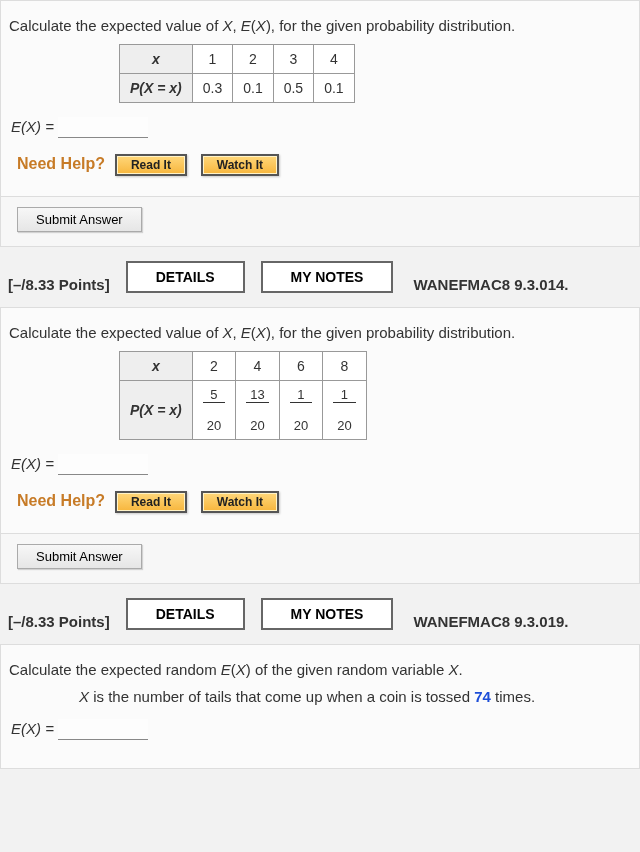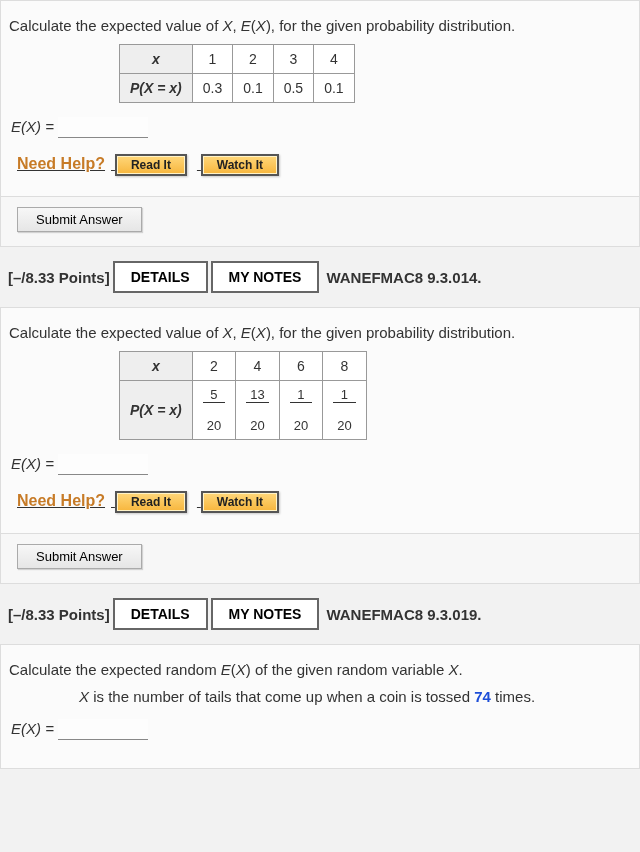--- a/index.html
+++ b/index.html
@@ -36,21 +36,21 @@
   .frac .den { display: block; padding: 0 4px; margin-top: 15px; }
   .answer-line { margin: 8px 0 16px 2px; font-style: italic; font-size: 15px; }
   .answer-line input {
     border: none;
     border-bottom: 1px solid #888;
     background: #fdfdfd;
     width: 90px;
     font-size: 14px;
     padding: 2px;
   }
-  .need-help { margin: 14px 0 8px 8px; text-decoration: underline; }
+  .need-help { margin: 14px 0 8px 8px; }
   .need-help-label { color: #c77b27; font-weight: bold; font-size: 16px; margin-right: 6px; }
   .orange-btn {
     display: inline-block;
     background: linear-gradient(#ffd77a, #f7b63d);
     border: 2px solid #555;
     box-shadow: inset 0 0 0 1px #fff3c8, 1px 1px 2px rgba(0,0,0,0.2);
     padding: 2px 14px;
     font-size: 12px;
     font-weight: bold;
     color: #222;
@@ -65,30 +65,30 @@
   .submit-btn {
     background: linear-gradient(#f7f7f7, #e6e6e6);
     border: 1px solid #aaa;
     padding: 4px 18px;
     font-size: 13px;
     cursor: pointer;
     box-shadow: 1px 1px 1px rgba(0,0,0,0.15);
   }
   .header-bar {
     display: flex;
-    align-items: center;
-    gap: 3px;
+    align-items: flex-end;
+    gap: 16px;
     padding: 14px 8px;
     background: #f2f2f2;
   }
   .points { font-weight: bold; font-size: 15px; }
   .outline-btn {
     border: 2px solid #666;
     background: #fff;
-    padding: 6px 16px;
+    padding: 6px 28px;
     font-size: 14px;
     font-weight: bold;
     cursor: pointer;
   }
   .ref { font-weight: bold; font-size: 15px; margin-left: 4px; }
   .red { color: #1d4ed8; font-weight: bold; }
   .coin-line { margin: 10px 0 14px 70px; font-size: 15px; }
 </style>
 </head>
 <body>

